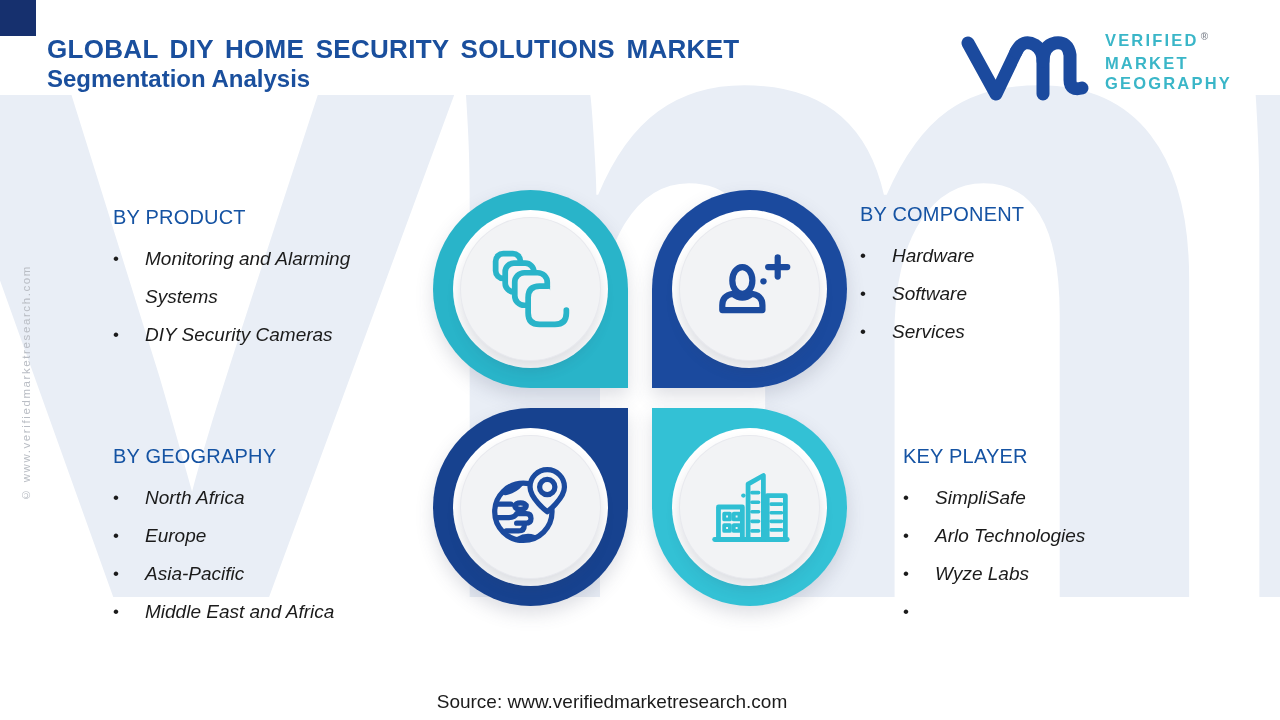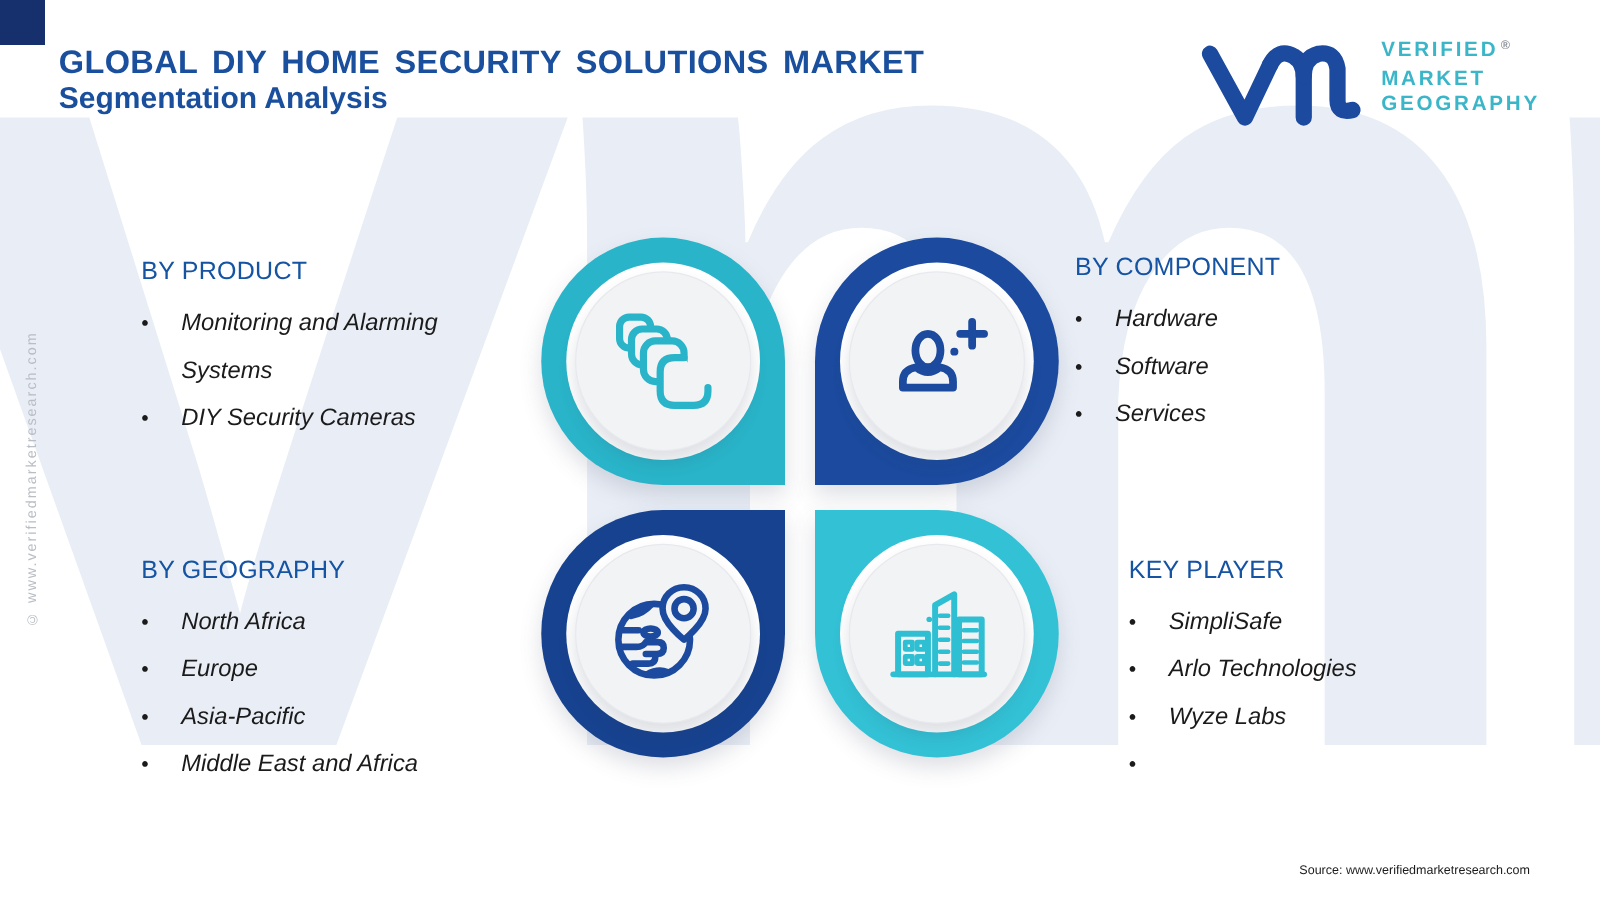--- a/index.html
+++ b/index.html
@@ -55,22 +55,22 @@
   .sec-product   { left:113px; top:206px; }
   .sec-component { left:860px; top:203px; }
   .sec-geography { left:113px; top:445px; }
   .sec-keyplayer { left:885px; top:445px;margin-left:18px; }
   .sec-heading { font-size:20px; font-weight:normal; color:#1553a3; letter-spacing:0.2px; }
   .sec-list { list-style:none; margin-top:11px; }
   .sec-list li { display:flex; font-size:19px; color:#1b1b1b; line-height:38px; }
   .bullet { width:32px; flex:0 0 32px; font-size:17px; color:#1b1b1b; }
   .item-text { max-width:250px;font-style:italic; }
 
-  .source-line { position:absolute; left:0; top:691px; width:1224px; text-align:right; z-index:3;
-    font-size:10px; color:#1b1b1b; }
+  .source-line { position:absolute; left:0; top:691px; width:1224px; text-align:center; z-index:3;
+    font-size:19px; color:#1b1b1b; }
 </style>
 </head>
 <body>
 
 <div class="canvas">
 
   <div class="wm-giant">vmr</div>
   <div class="corner-square"></div>
   <div class="wm-copyright">© www.verifiedmarketresearch.com</div>
 

